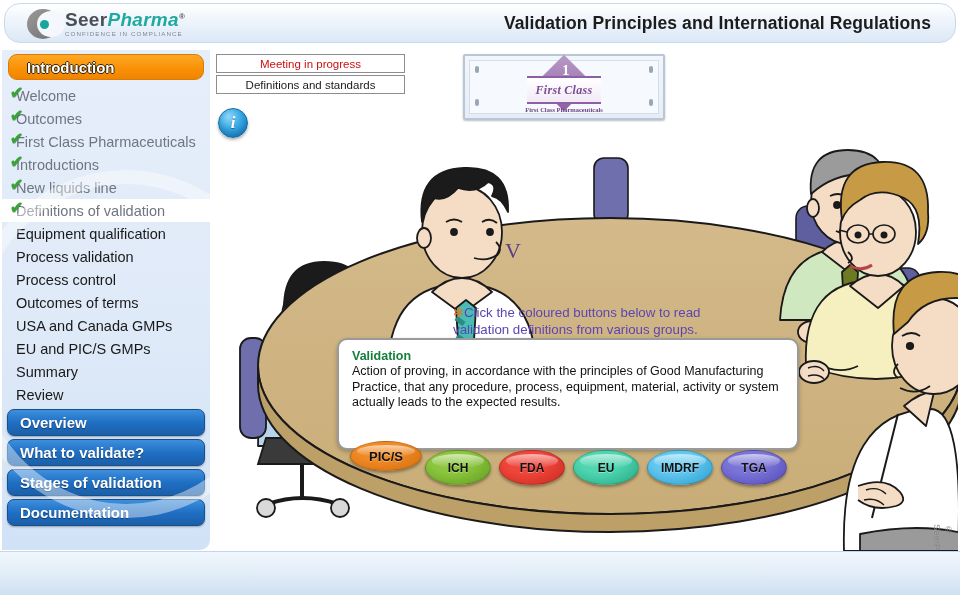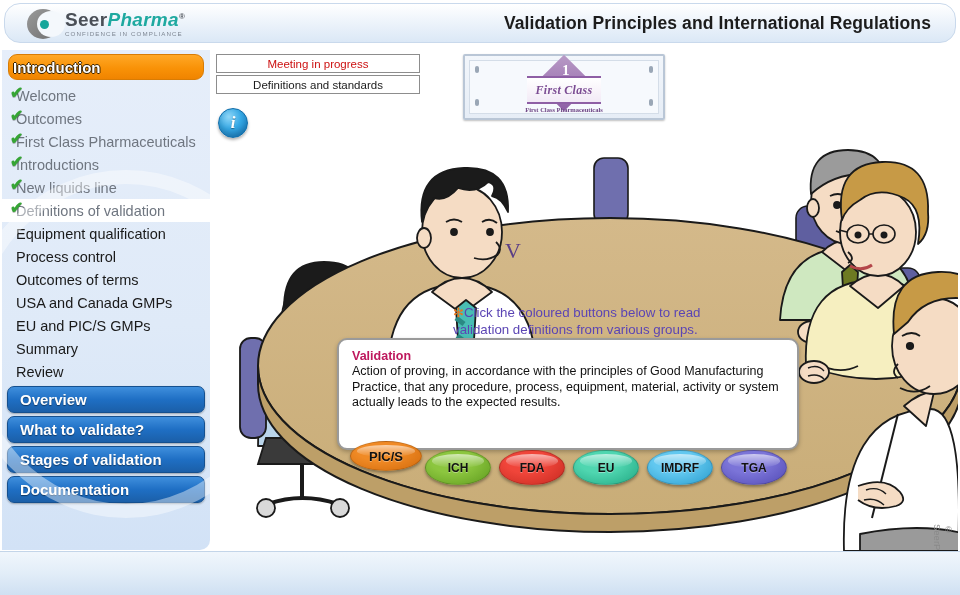--- a/index.html
+++ b/index.html
@@ -54,21 +54,21 @@
     overflow: hidden;
   }
   .sidebar::after {
     content:""; position:absolute; left:-40px; top:120px; width:300px; height:320px;
     border-radius:50%; border:14px solid rgba(255,255,255,.42); pointer-events:none;
   }
   .nav-head {
     position: relative; margin: 4px 6px 4px 6px; height: 26px; border-radius: 9px;
     background: linear-gradient(to bottom,#ffa827 0%, #f99207 55%, #f08400 100%);
     border: 1px solid #d87c05;
-    display:flex; align-items:center; padding-left: 4px;
+    display:flex; align-items:center; padding-left: 18px;
     color:#ffffff; font-weight:bold; font-size:15px;
     text-shadow: -1px 0 #3a2300, 0 1px #3a2300, 1px 0 #3a2300, 0 -1px #3a2300;
   }
   .nav-item {
     position: relative; height: 23px; display:flex; align-items:center;
     padding-left: 14px; font-size: 14.5px; color:#1a1a1a;
   }
   .nav-item.done { color:#6f7680; }
   .nav-item.current { background:#ffffff; color:#6f7680; }
   .nav-item .tick {
@@ -86,21 +86,21 @@
     text-shadow: 0 1px 1px rgba(0,0,0,.45);
   }
 
   
   .stage {
     position: absolute; left: 210px; top: 46px; width: 748px; height: 505px;
     background: #ffffff; overflow: hidden;
   }
 
   
-  .caption-box { position:absolute; left: 6px; top: 8px; width: 204px; }
+  .caption-box { position:absolute; left: 6px; top: 8px; width: 189px; }
   .caption-row {
     border: 1px solid #8d8d8d; background:#ffffff; height: 19px;
     display:flex; align-items:center; justify-content:center;
     font-size: 11.5px; color:#1a1a1a; margin-bottom: 2px;
     box-shadow: inset 0 0 0 1px #fff;
   }
   .caption-row.alert { color:#cc1111; }
 
   .info-btn {
     position:absolute; left: 8px; top: 62px; width: 30px; height: 30px; border-radius:50%;
@@ -159,21 +159,21 @@
   }
   .instruction .star { color:#e8761d; font-size: 13px; }
 
   
   .def-panel {
     position:absolute; left: 127px; top: 292px; width: 462px; height: 112px;
     background:#fff; border: 2px solid #9a9a9a; border-radius: 10px;
     box-shadow: 0 2px 4px rgba(0,0,0,.25);
     padding: 9px 13px;
   }
-  .def-title { font-size: 12.5px; font-weight: bold; color:#be185d; margin-bottom: 1px; }
+  .def-title { font-size: 12.5px; font-weight: bold; color:#15803d; margin-bottom: 1px; }
   .def-body { font-size: 12.5px; line-height: 15.6px; color:#111; }
 
   
   .pills { position:absolute; left: 140px; top: 395px; width: 460px; height: 48px; }
   .pill {
     position:absolute; width: 66px; height: 35px; border-radius: 50%;
     display:flex; align-items:center; justify-content:center;
     font-size: 12px; font-weight: bold; color:#111;
     box-shadow: 0 2px 3px rgba(0,0,0,.35);
     border: 1px solid rgba(0,0,0,.18);
@@ -240,20 +240,23 @@
         <div class="nav-item done">
           <span class="tick">✔</span>
           <span>New liquids line</span>
         </div>
         <div class="nav-item current">
           <span class="tick">✔</span>
           <span>Definitions of validation</span>
         </div>
         <div class="nav-item">
           <span>Equipment qualification</span>
+        </div>
+        <div class="nav-item">
+          <span>Process validation</span>
         </div>
         <div class="nav-item">
           <span>Process control</span>
         </div>
         <div class="nav-item">
           <span>Outcomes of terms</span>
         </div>
         <div class="nav-item">
           <span>USA and Canada GMPs</span>
         </div>

